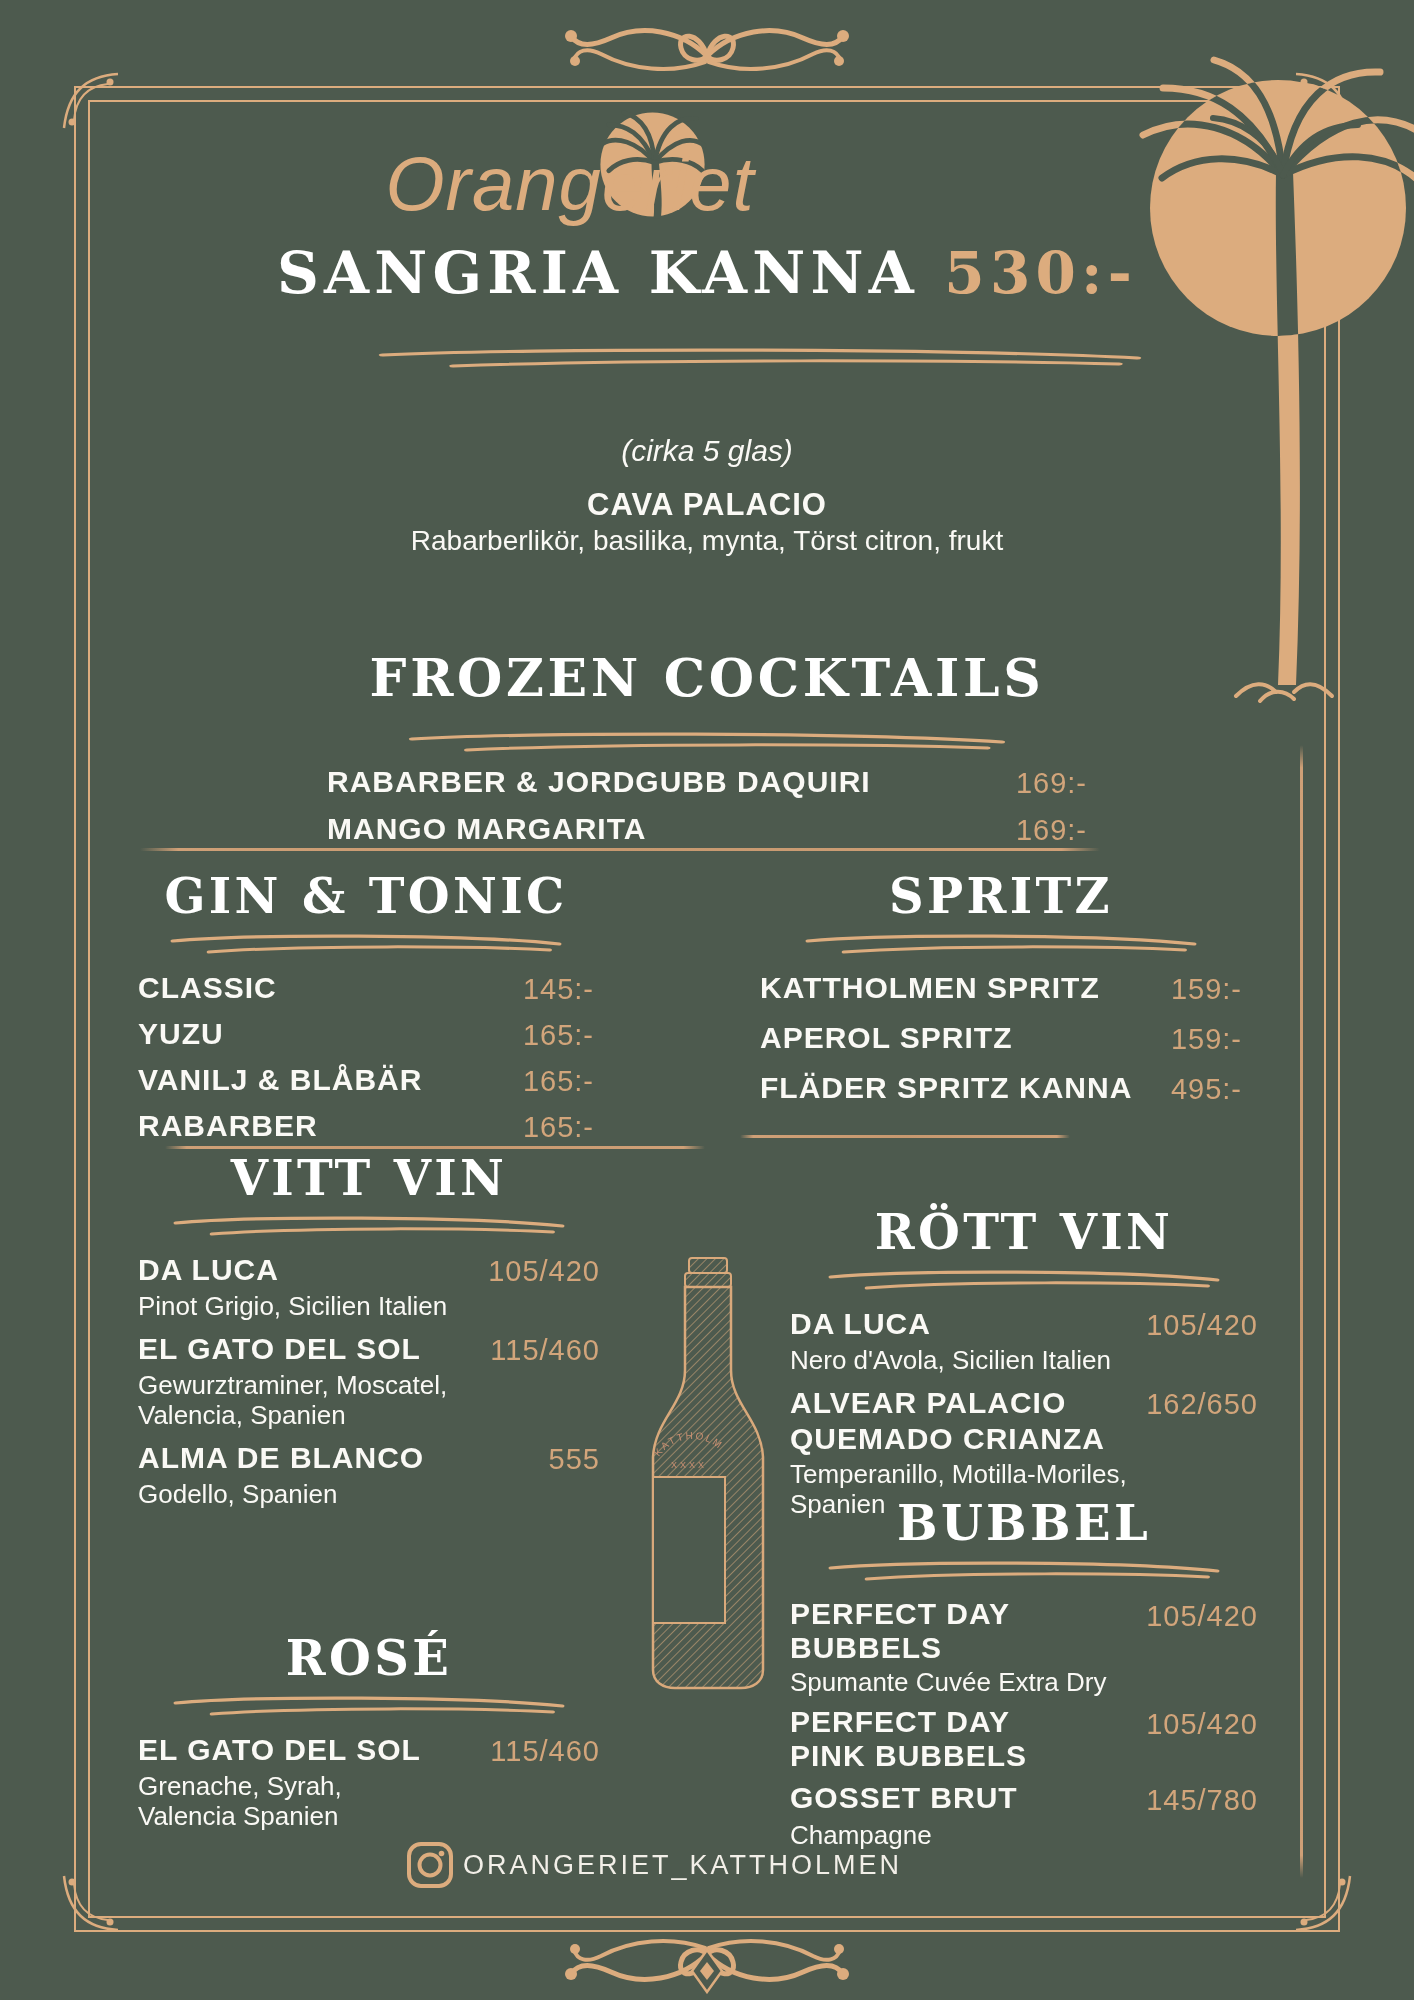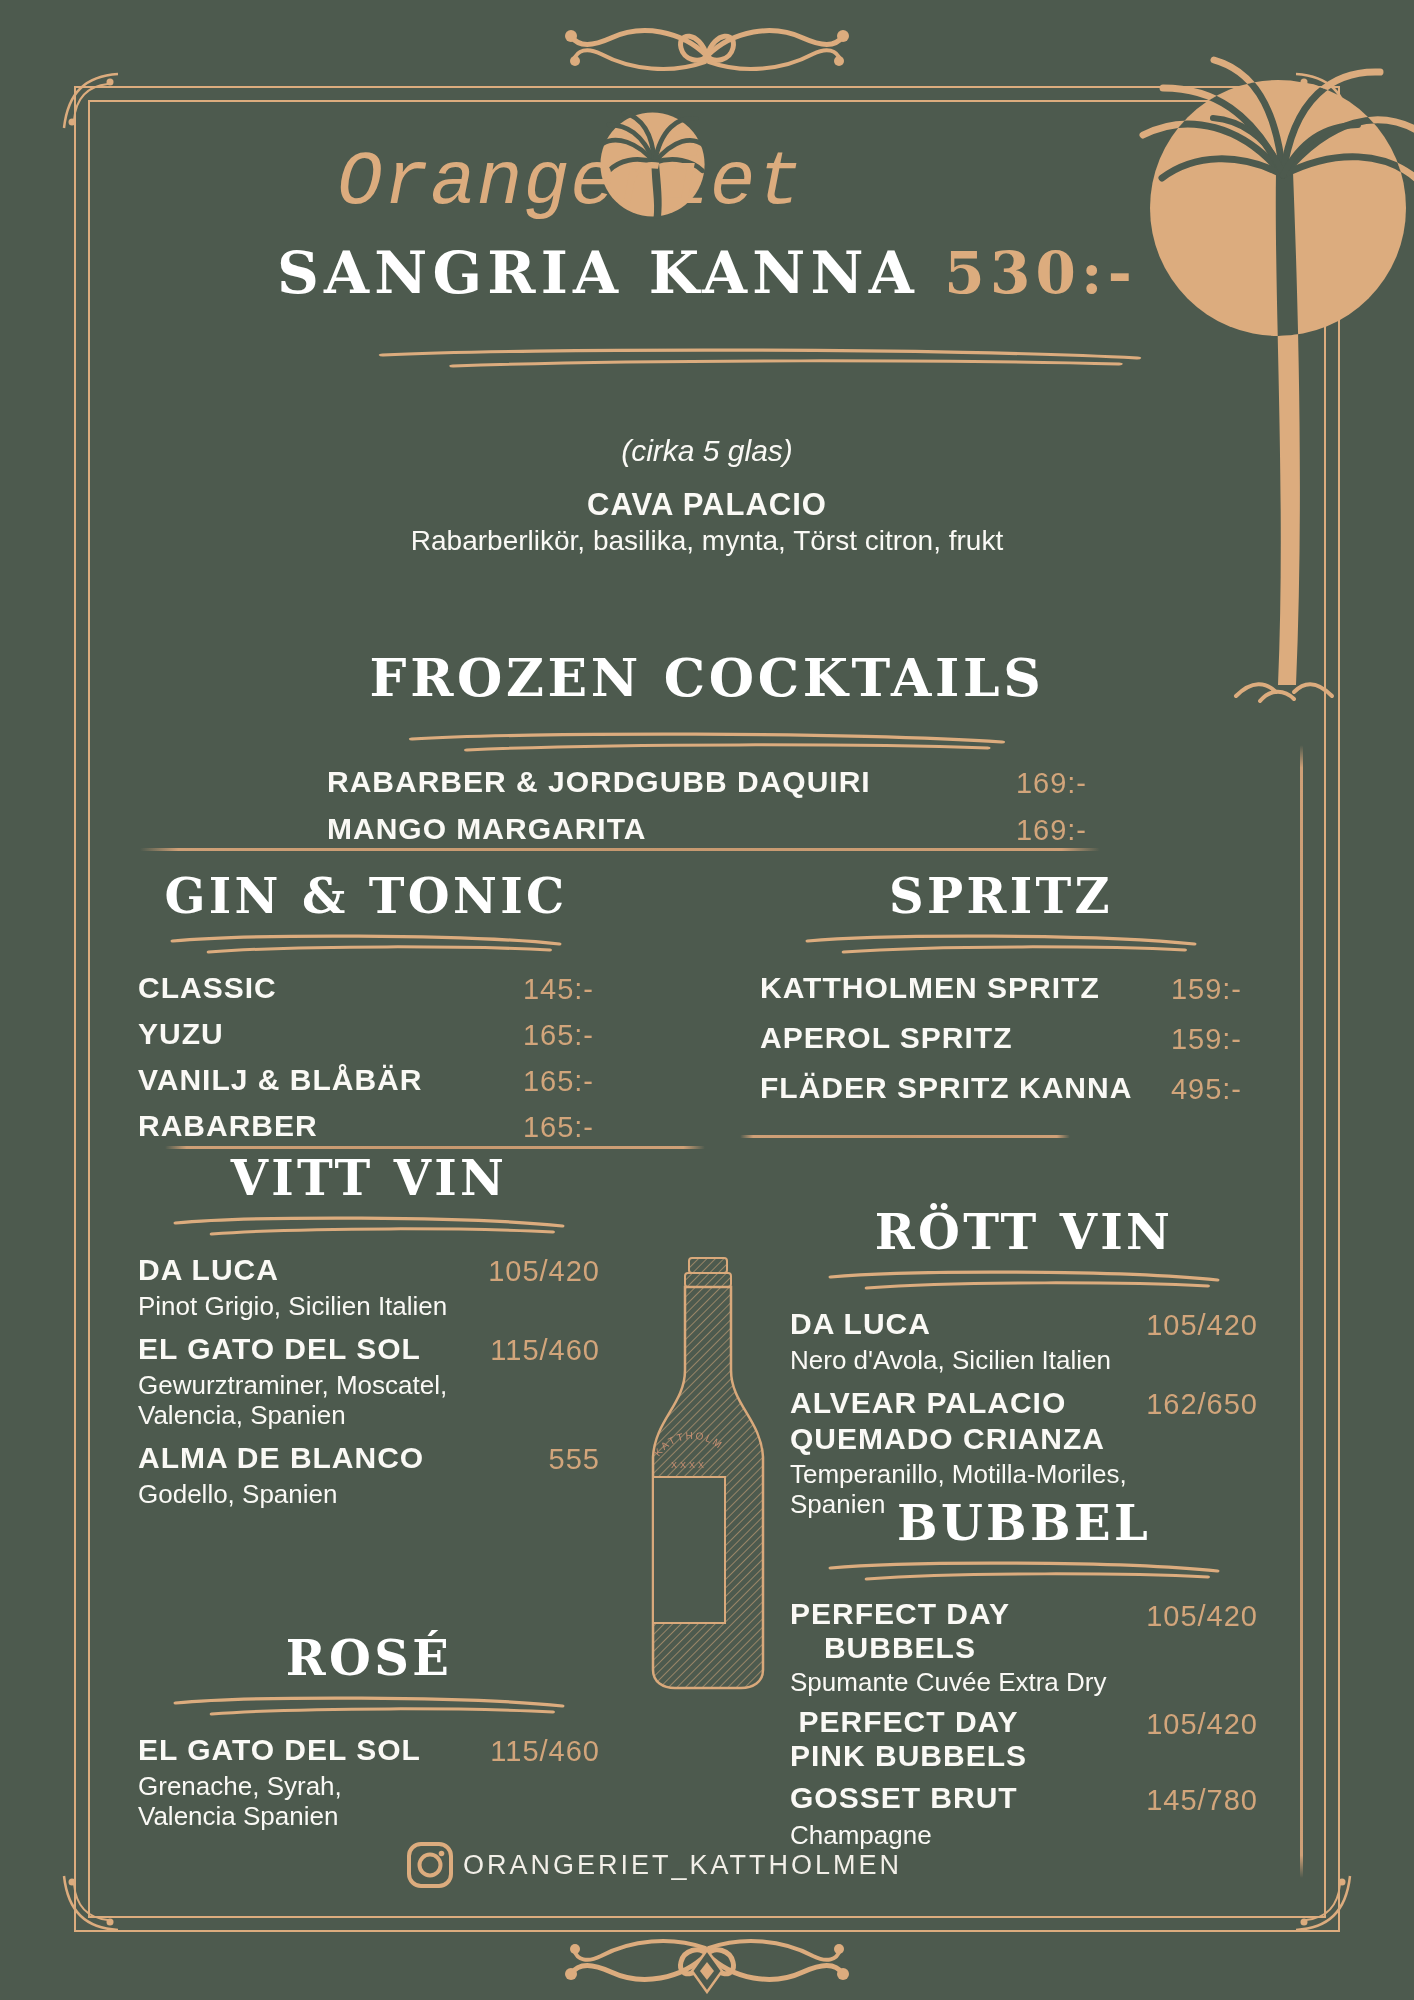--- a/index.html
+++ b/index.html
@@ -23,21 +23,21 @@
   .art{position:absolute;}
   .flourish{color:var(--tan);}
   .squiggle{display:block;height:26px;color:var(--tan);margin:0 auto;}
   .grunge{position:absolute;height:3px;border-radius:2px;
     background:linear-gradient(90deg,rgba(210,165,123,0) 0%,#CFA077 4%,#C6986F 50%,#CFA077 96%,rgba(210,165,123,0) 100%);}
   .grungev{position:absolute;width:3px;border-radius:2px;
     background:linear-gradient(180deg,rgba(210,165,123,0) 0%,#CFA077 2%,#C6986F 50%,#CFA077 98%,rgba(210,165,123,0) 100%);}
   
   .script{
     position:absolute;left:330px;top:142px;width:480px;text-align:center;
-    font-family:Liberation Mono, monospace;font-style:italic;font-size:76px;line-height:1.1;
+    font-family:Liberation Sans, sans-serif;font-style:italic;font-size:76px;line-height:1.1;
     color:var(--tan);letter-spacing:1px;
   }
   .h1{
     font-family:"DejaVu Serif",serif;font-weight:bold;font-size:58px;line-height:66px;
     letter-spacing:.09em;color:#FFFFFF;text-align:center;white-space:nowrap;
   }
   .h1 .tan{color:var(--tan);}
   .shead{
     font-family:"DejaVu Serif",serif;font-weight:bold;font-size:48px;line-height:56px;
     letter-spacing:.07em;color:#FFFFFF;text-align:center;white-space:nowrap;
@@ -72,21 +72,21 @@
   .col .squiggle{margin-top:8px;width:400px;}
   .col .rows{margin-top:12px;text-align:left;}
   #col-gin{left:138px;top:868px;width:456px;}
   #col-gin .srow{margin-bottom:9px;}
   #col-spritz{left:760px;top:868px;width:482px;}
   #col-spritz .srow{margin-bottom:13px;}
   #col-vitt{left:138px;top:1150px;width:462px;}
   #col-rose{left:138px;top:1630px;width:462px;}
   #col-rott{left:790px;top:1204px;width:468px;}
   #col-bubbel{left:790px;top:1495px;width:468px;}
-  #col-bubbel .iname{line-height:34px;text-align:center;}
+  #col-bubbel .iname{line-height:34px;}
   #col-bubbel .wine{margin-bottom:8px;}
   
   .footer{position:absolute;left:405px;top:1840px;display:flex;align-items:center;gap:8px;}
   .insta{width:50px;height:50px;color:var(--tan);}
   .handle{font-size:27px;letter-spacing:3px;color:#F2EFE8;}
 </style>
 </head>
 <body>
 
 <div class="page">

